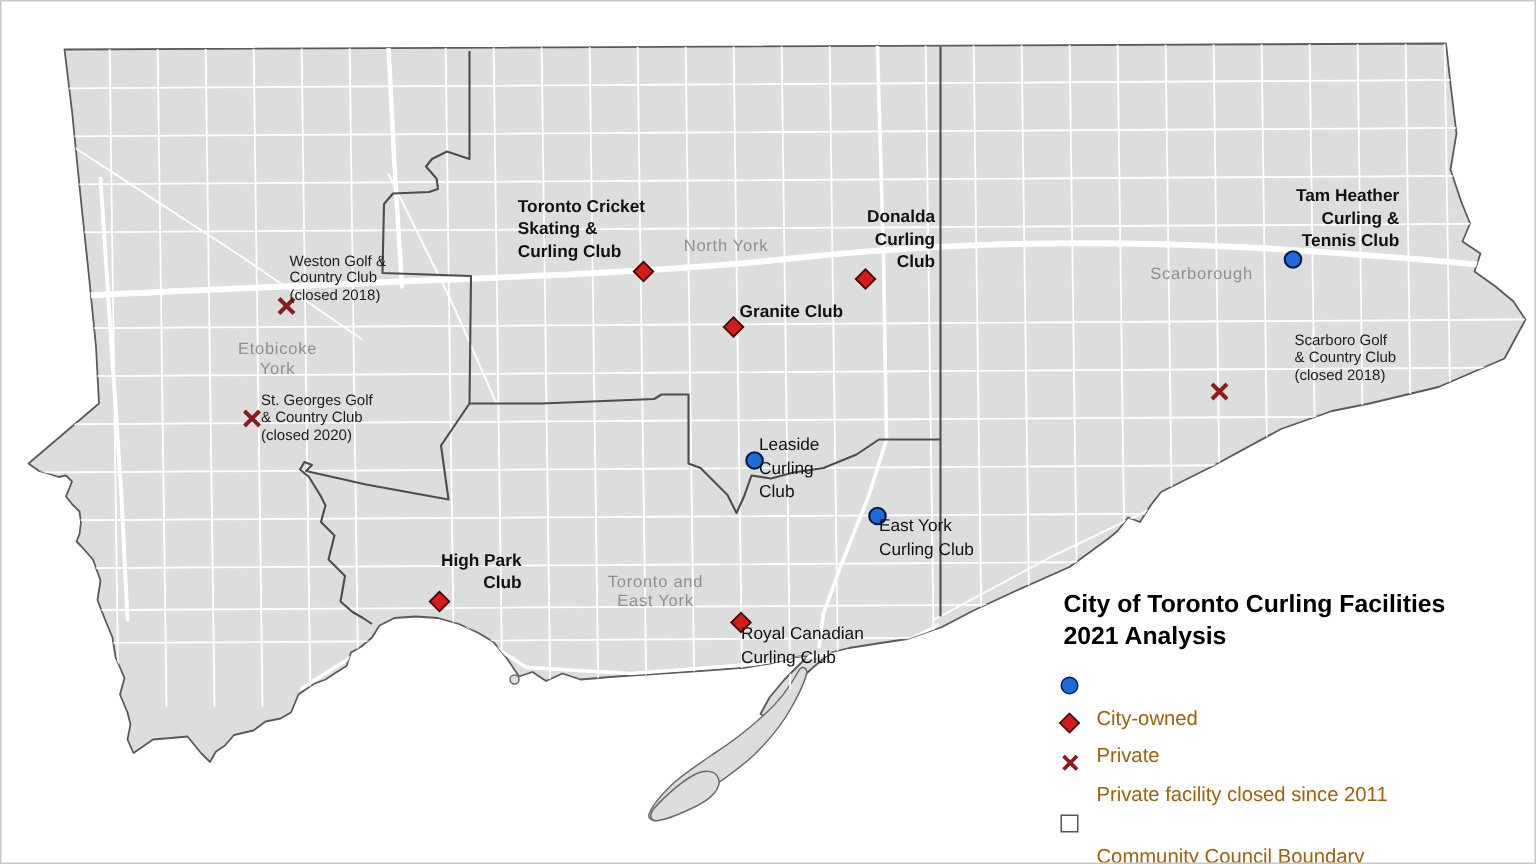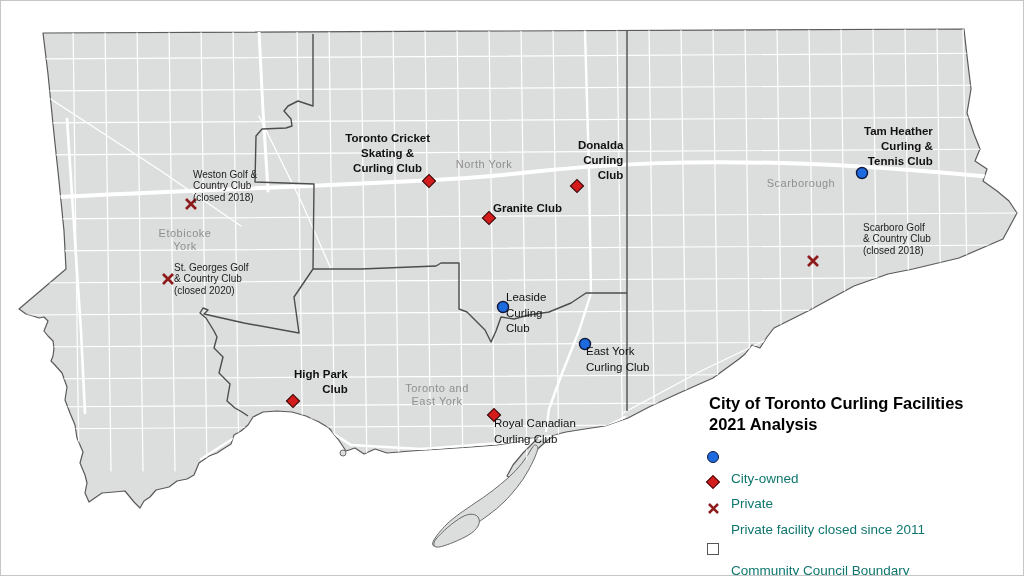--- a/index.html
+++ b/index.html
@@ -7,29 +7,29 @@
     position:relative;width:1024px;height:576px;background:#ffffff;
     font-family:"Liberation Sans", sans-serif;overflow:hidden;
     box-sizing:border-box;border:1px solid #c6c6c6;
   }
   #mapsvg{position:absolute;left:0;top:0;}
   .lbl{position:absolute;white-space:pre-line;}
   .lbl-club{font-size:11.5px;font-weight:bold;color:#111;line-height:15px;text-align:right;}
   .lbl-club3{font-size:11.5px;font-weight:normal;color:#111;line-height:15.5px;margin-top:36px;}
   .lbl-closed{font-size:10px;font-weight:400;color:#1c1c1c;line-height:11.3px;}
   .lbl-district{font-size:11px;color:#8f8f8f;letter-spacing:.5px;line-height:12.5px;text-align:center;padding-left:32px;}
-  .align-right{transform:translateX(-100%);text-align:center;}
+  .align-right{transform:translateX(-100%);text-align:left;}
   .align-center{transform:translateX(-50%);}
   #legend-title{
     position:absolute;left:708px;top:392px;font-size:16.5px;font-weight:bold;
     color:#000000;line-height:20.5px;white-space:pre-line;
   }
   .legend-row{position:absolute;left:706px;display:flex;align-items:center;height:20px;}
   .legend-sym{width:16px;display:flex;justify-content:flex-start;align-items:center;}
-  .legend-label{font-size:13.5px;color:#0f766e;margin-left:8px;white-space:nowrap;margin-top:42px;}
+  .legend-label{font-size:13.5px;color:#a16207;margin-left:8px;white-space:nowrap;margin-top:42px;}
   .sym-circle{width:10px;height:10px;border-radius:50%;background:#1e6be0;border:1.5px solid #10183c;}
   .sym-diamond{width:8px;height:8px;background:#d41c1c;border:1px solid #3c0606;transform:rotate(45deg);margin-left:1px;}
   .sym-square{width:10px;height:10px;background:transparent;border:1.5px solid #555;}
 </style>
 </head>
 <body>
 
 <div id="frame">
 
   <svg id="mapsvg" width="1024" height="576" viewBox="0 0 1024 576">

